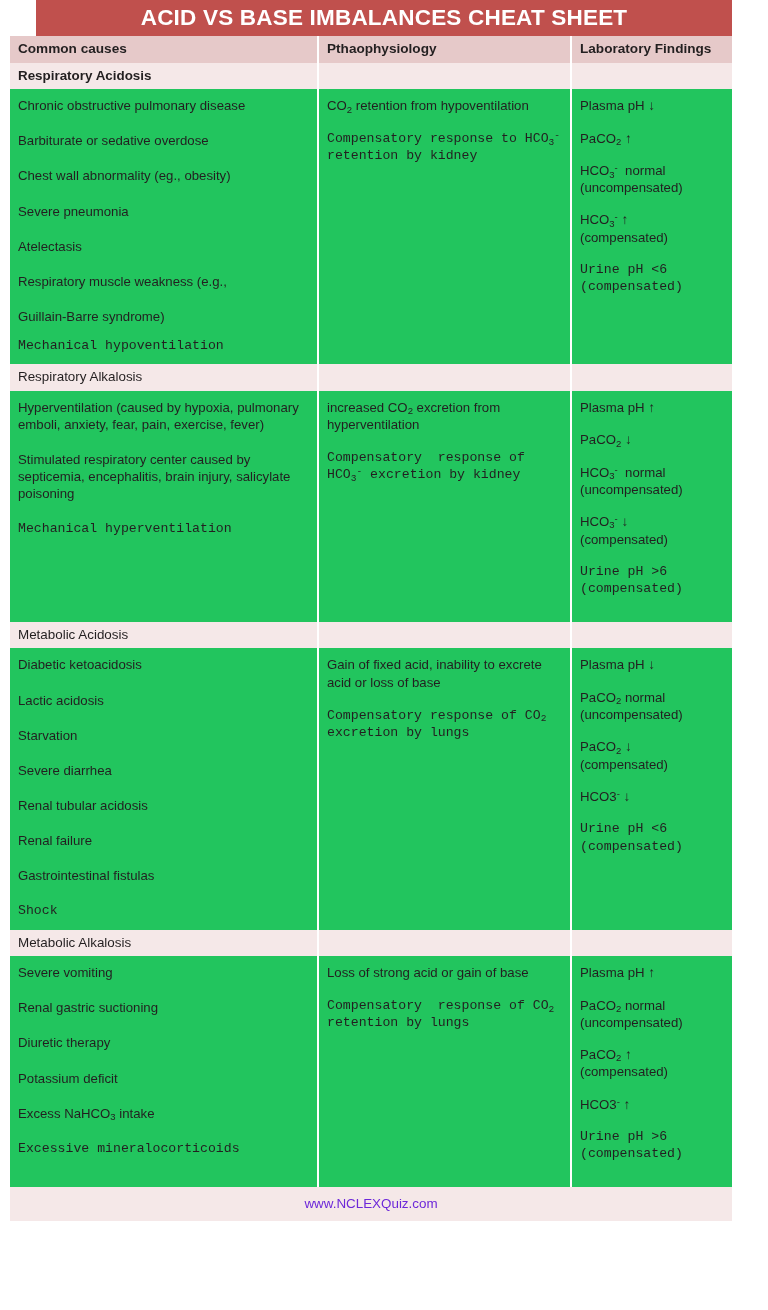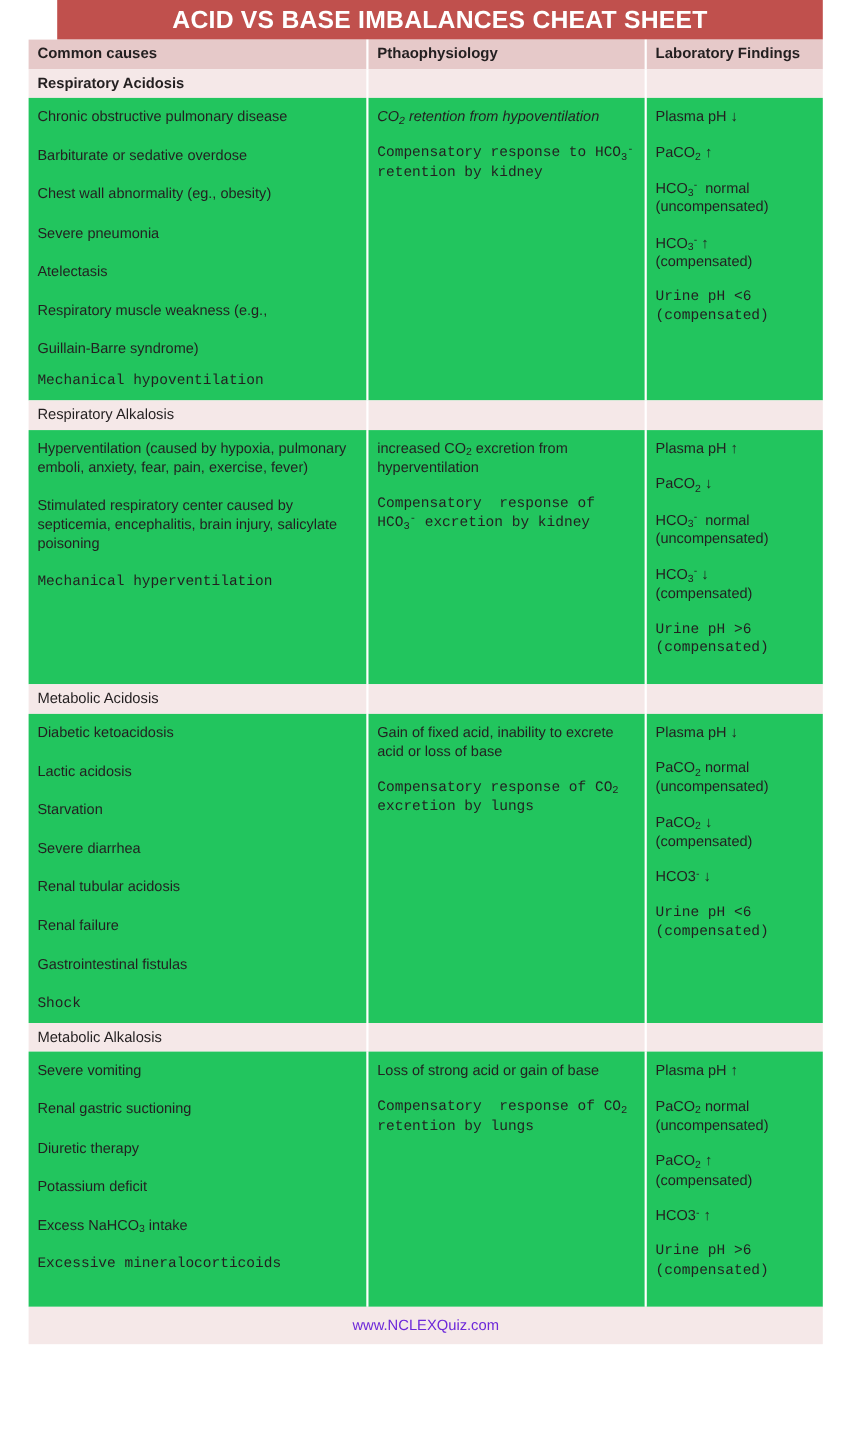--- a/index.html
+++ b/index.html
@@ -11,21 +11,21 @@
     width: 768px;
     height: 1310px;
     font-family: "Liberation Sans", sans-serif;
     overflow: hidden;
   }
   #sheet {
     position: relative;
     width: 768px;
     height: 1310px;
     box-sizing: border-box;
-    padding: 0 24px 0 26px;
+    padding: 0 24px 0 10px;
     background: #ffffff;
   }
 
   
   .title-bar {
     height: 36px;
     background: #c0504d;
     display: flex;
     align-items: center;
     justify-content: center;
@@ -104,21 +104,21 @@
   }
   ul.items li:last-child { margin-bottom: 0; font-family: Liberation Mono, monospace; }
   ul.items li.tight { margin-bottom: 12px; }
 
   ul.items.lab li { margin-bottom: 15px; }
   ul.items.patho li { margin-bottom: 16px; }
 
   sub { font-size: 0.72em; vertical-align: baseline; position: relative; top: 0.26em; }
   sup { font-size: 0.72em; vertical-align: baseline; position: relative; top: -0.42em; }
   .arrow { font-size: 1.02em; }
-  .nowrap { white-space: nowrap; font-style: italic; }
+  .nowrap { white-space: nowrap; }
 </style>
 </head>
 <body>
 
 <div id="sheet">
 
   <div class="title-bar">
     <span class="title-text">ACID VS BASE IMBALANCES CHEAT SHEET</span>
   </div>
 

